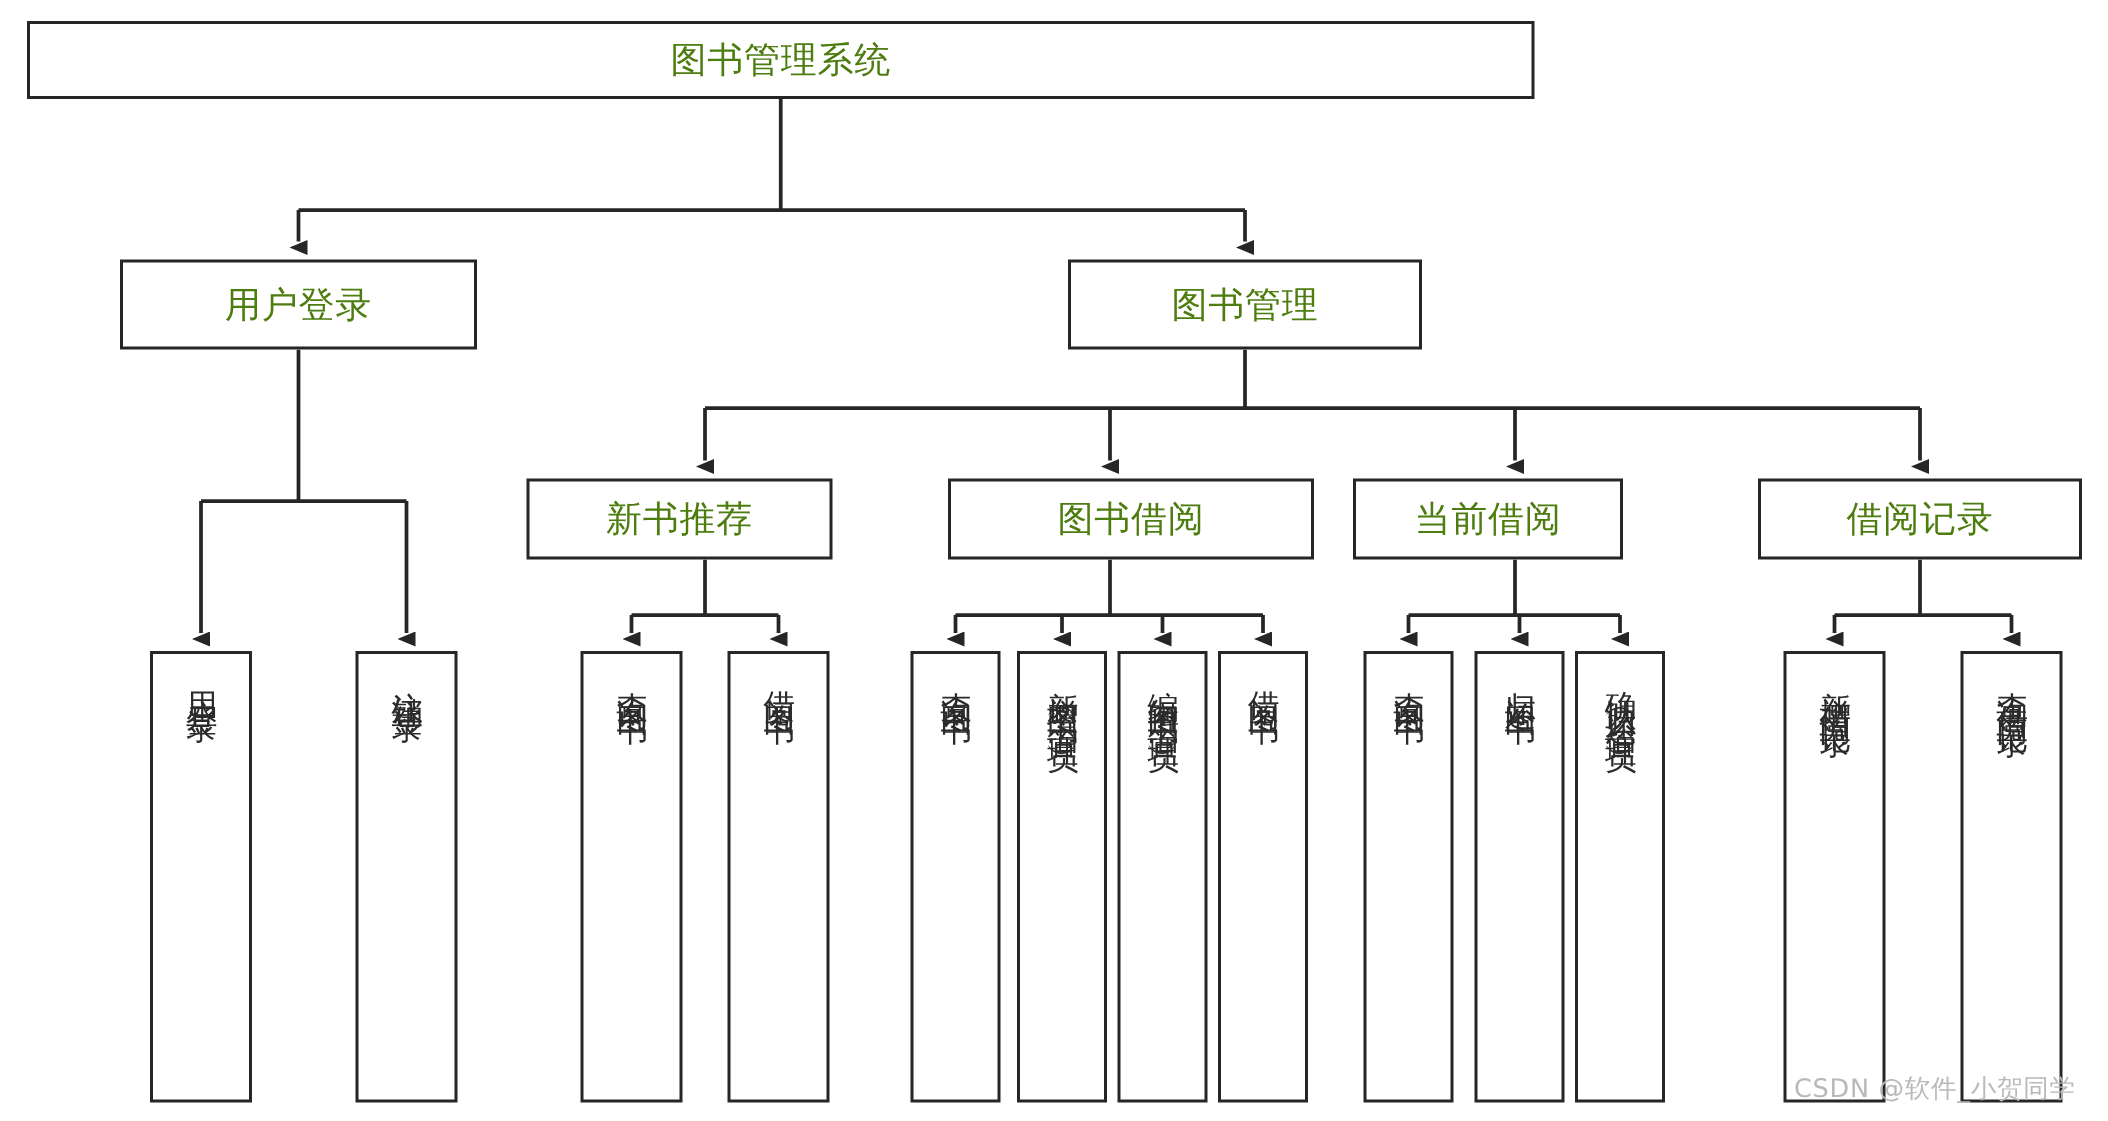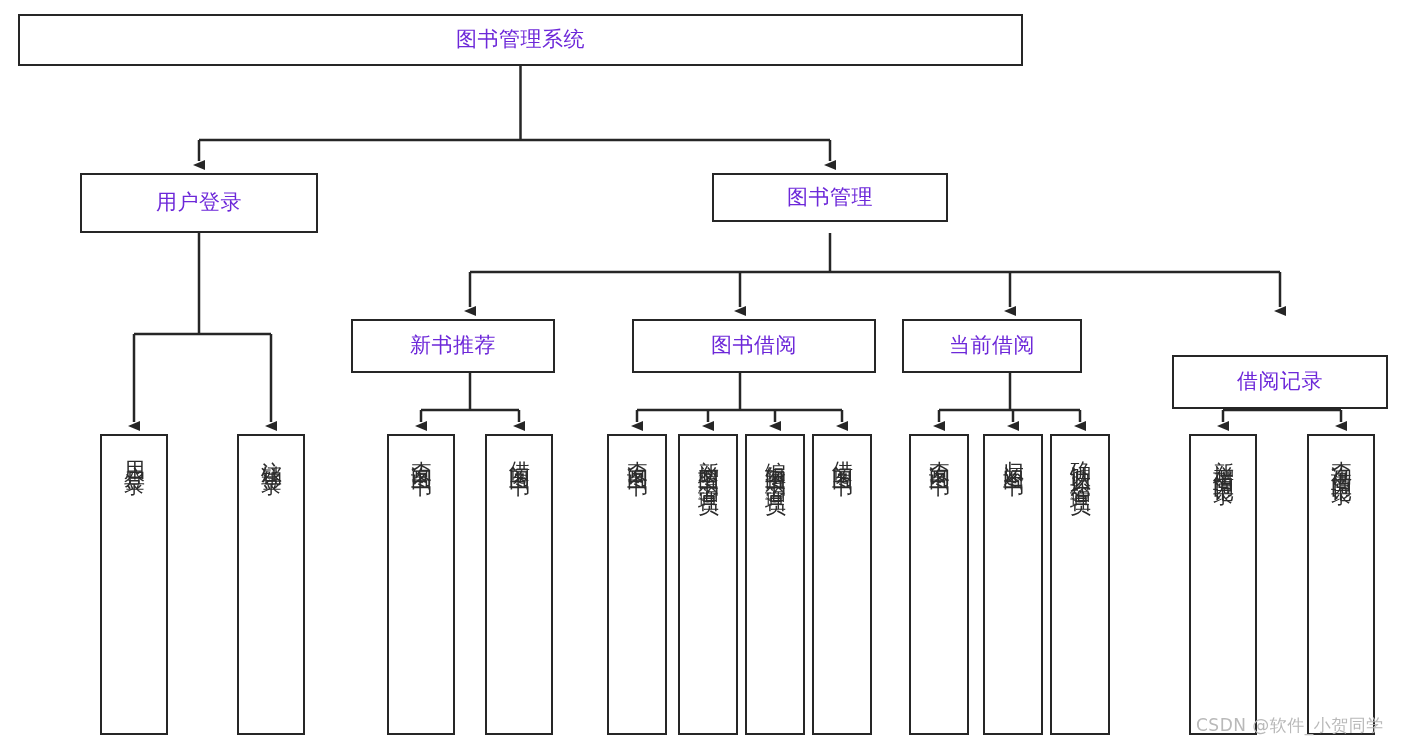--- a/index.html
+++ b/index.html
@@ -28,22 +28,22 @@
     position: absolute;
     box-sizing: border-box;
     border: 2px solid #262626;
     background: #ffffff;
     display: flex;
     align-items: center;
     justify-content: center;
     overflow: hidden;
   }
   .node-label-h {
-    font-size: 21px;
-    color: #6d28d9;
+    font-size: 24px;
+    color: #4d7c0f;
     line-height: 1.1;
     letter-spacing: 0.5px;
     white-space: nowrap;
     text-align: center;
   }
   .node-box.leaf {
     align-items: flex-start;
     justify-content: center;
     padding-top: 0;
   }
@@ -108,33 +108,33 @@
         <path d="M1280,373 L1280,410"></path>
         <path d="M1223,410 L1341,410"></path>
         <path d="M1223,410 L1223,422" marker-end="url(#arrow)"></path>
         <path d="M1341,410 L1341,422" marker-end="url(#arrow)"></path>
       </g>
   </svg>
   <div id="nodes-layer">
       <div class="node-box" style="left: 80px; top: 173px; width: 238px; height: 60px;">
         <span class="node-label-h">用户登录</span>
       </div>
-      <div class="node-box" style="left: 712px; top: 173px; width: 236px; height: 49px;">
+      <div class="node-box" style="left: 712px; top: 173px; width: 236px; height: 60px;">
         <span class="node-label-h">图书管理</span>
       </div>
       <div class="node-box" style="left: 351px; top: 319px; width: 204px; height: 54px;">
         <span class="node-label-h">新书推荐</span>
       </div>
       <div class="node-box" style="left: 632px; top: 319px; width: 244px; height: 54px;">
         <span class="node-label-h">图书借阅</span>
       </div>
       <div class="node-box" style="left: 902px; top: 319px; width: 180px; height: 54px;">
         <span class="node-label-h">当前借阅</span>
       </div>
-      <div class="node-box" style="left: 1172px; top: 319px; width: 216px; height: 54px; margin-top: 36px;">
+      <div class="node-box" style="left: 1172px; top: 319px; width: 216px; height: 54px;">
         <span class="node-label-h">借阅记录</span>
       </div>
       <div class="node-box leaf" style="left: 100px; top: 434px; width: 68px; height: 301px;">
         <span class="node-label-v" style="margin-top: 8px;">用户登录</span>
       </div>
       <div class="node-box leaf" style="left: 237px; top: 434px; width: 68px; height: 301px;">
         <span class="node-label-v" style="margin-top: 8px;">注销登录</span>
       </div>
       <div class="node-box leaf" style="left: 387px; top: 434px; width: 68px; height: 301px;">
         <span class="node-label-v" style="margin-top: 8px;">查询图书</span>

